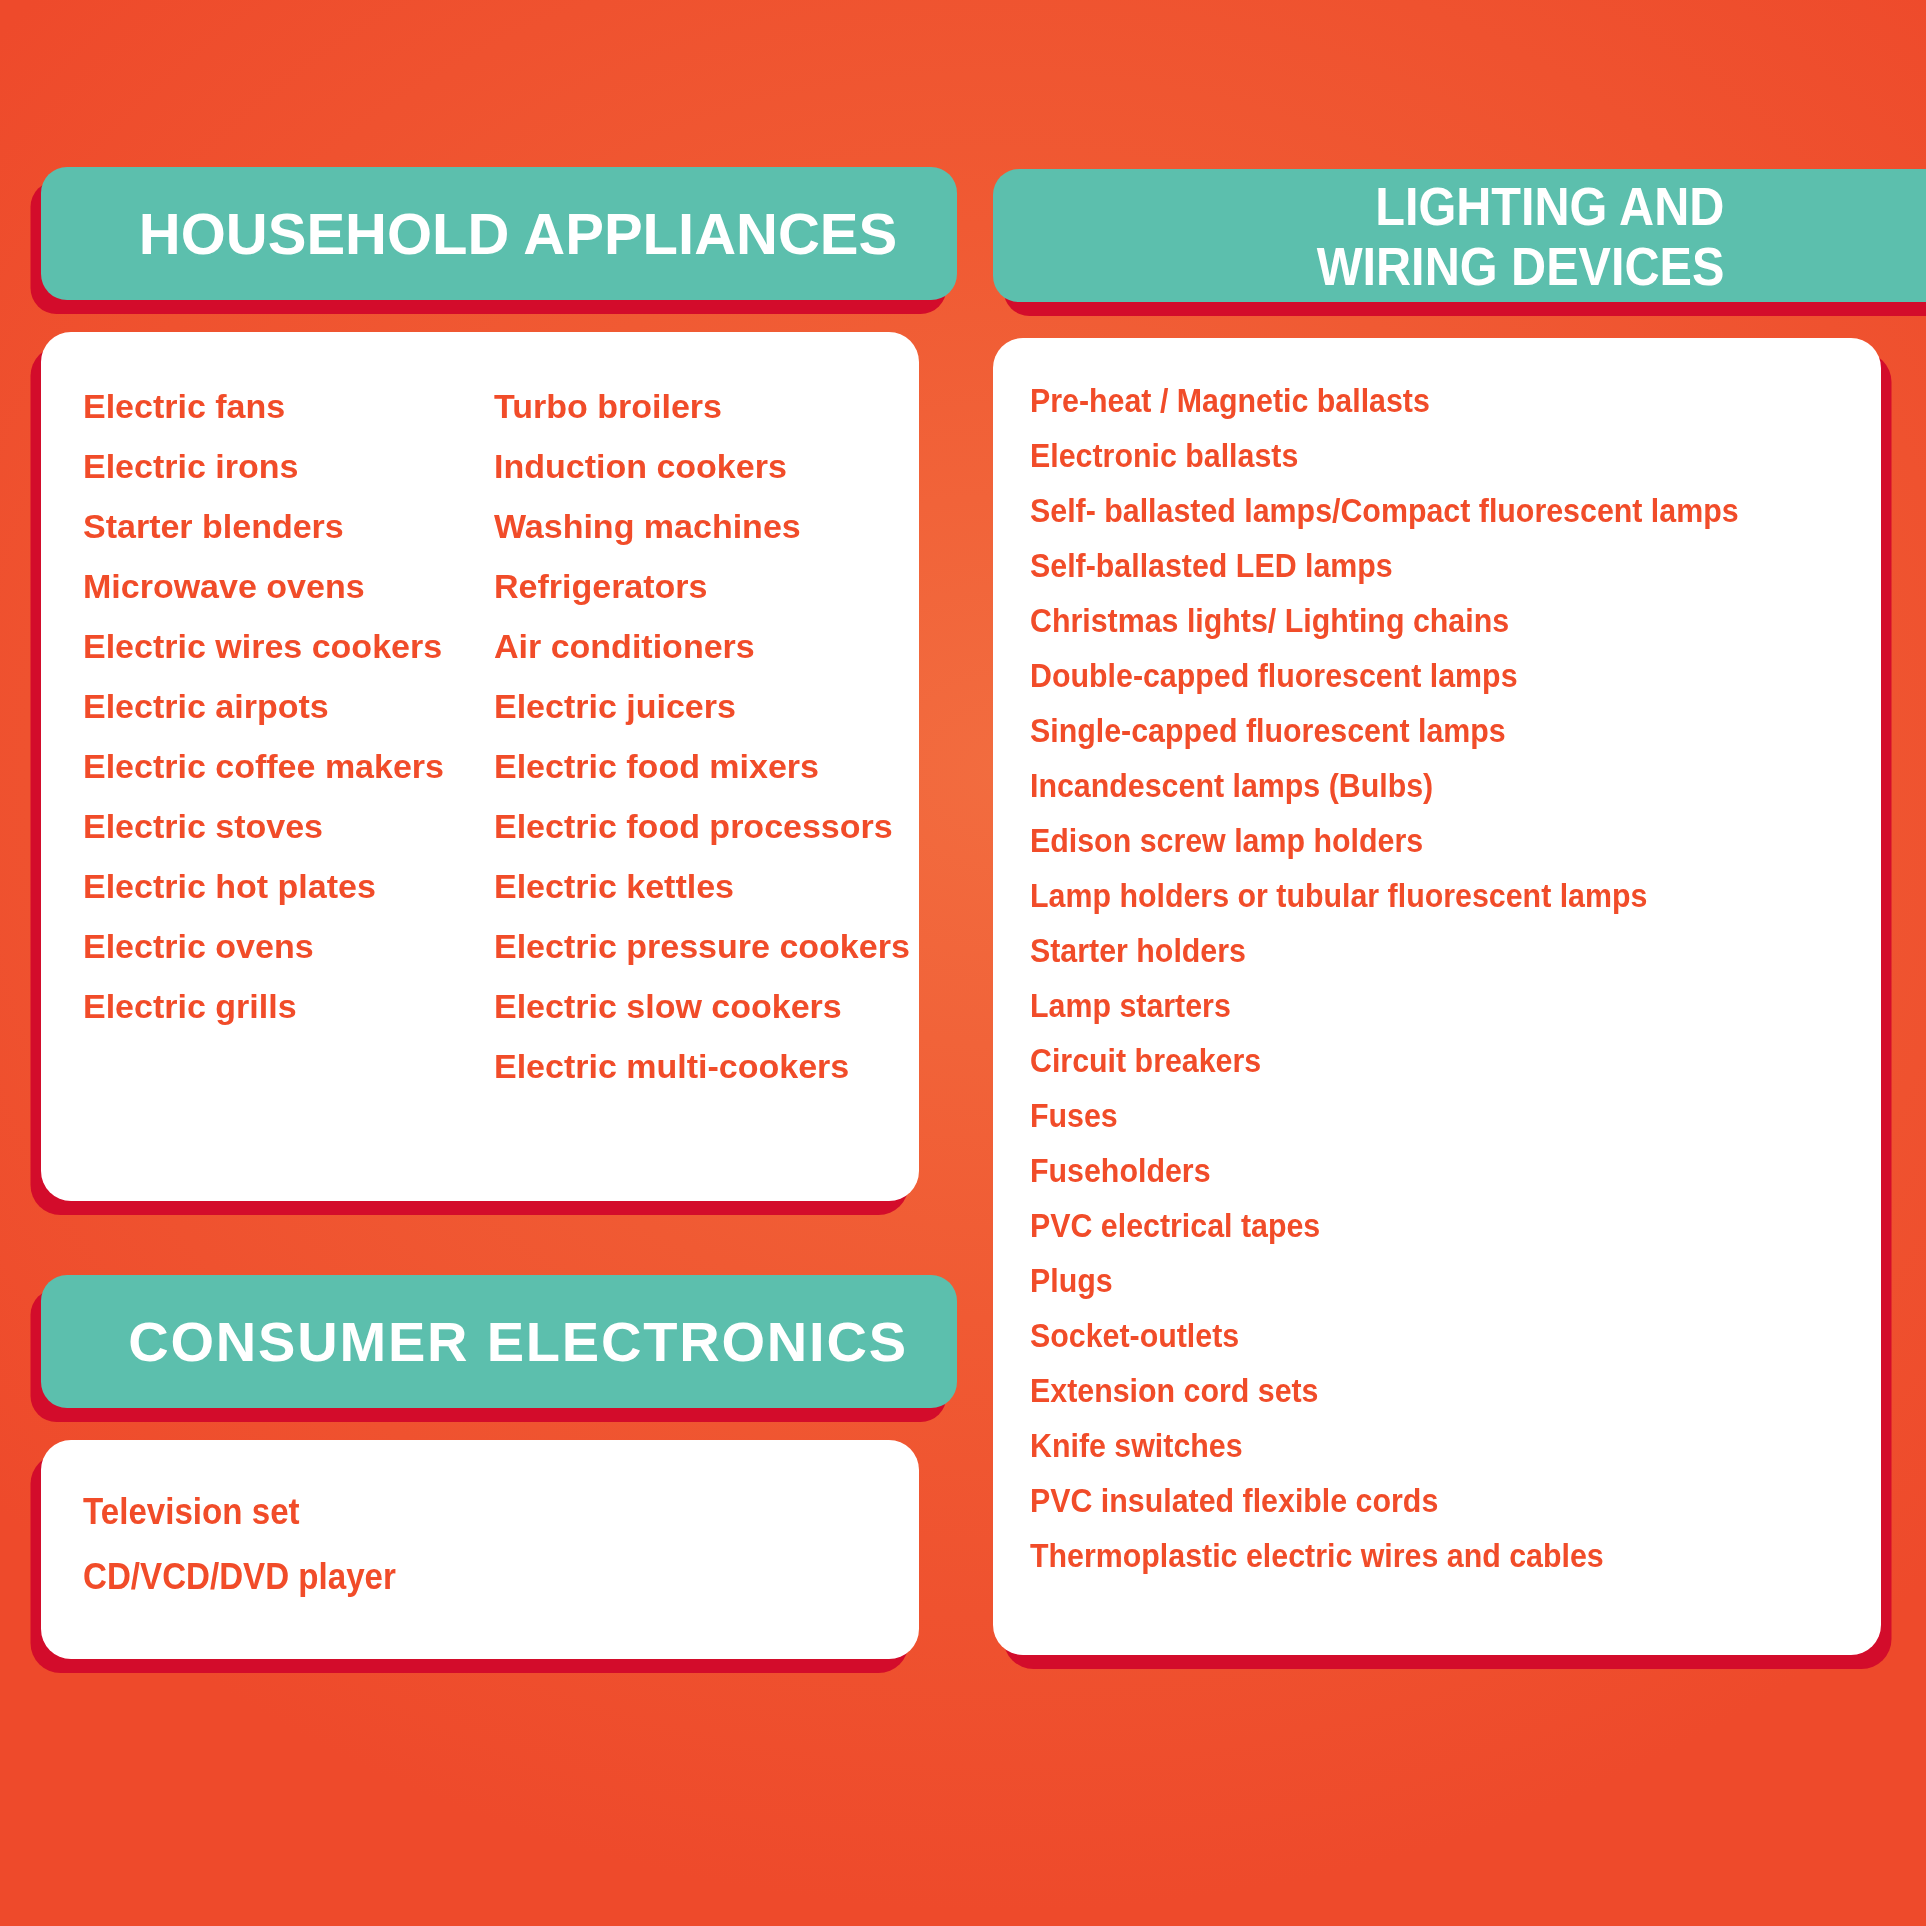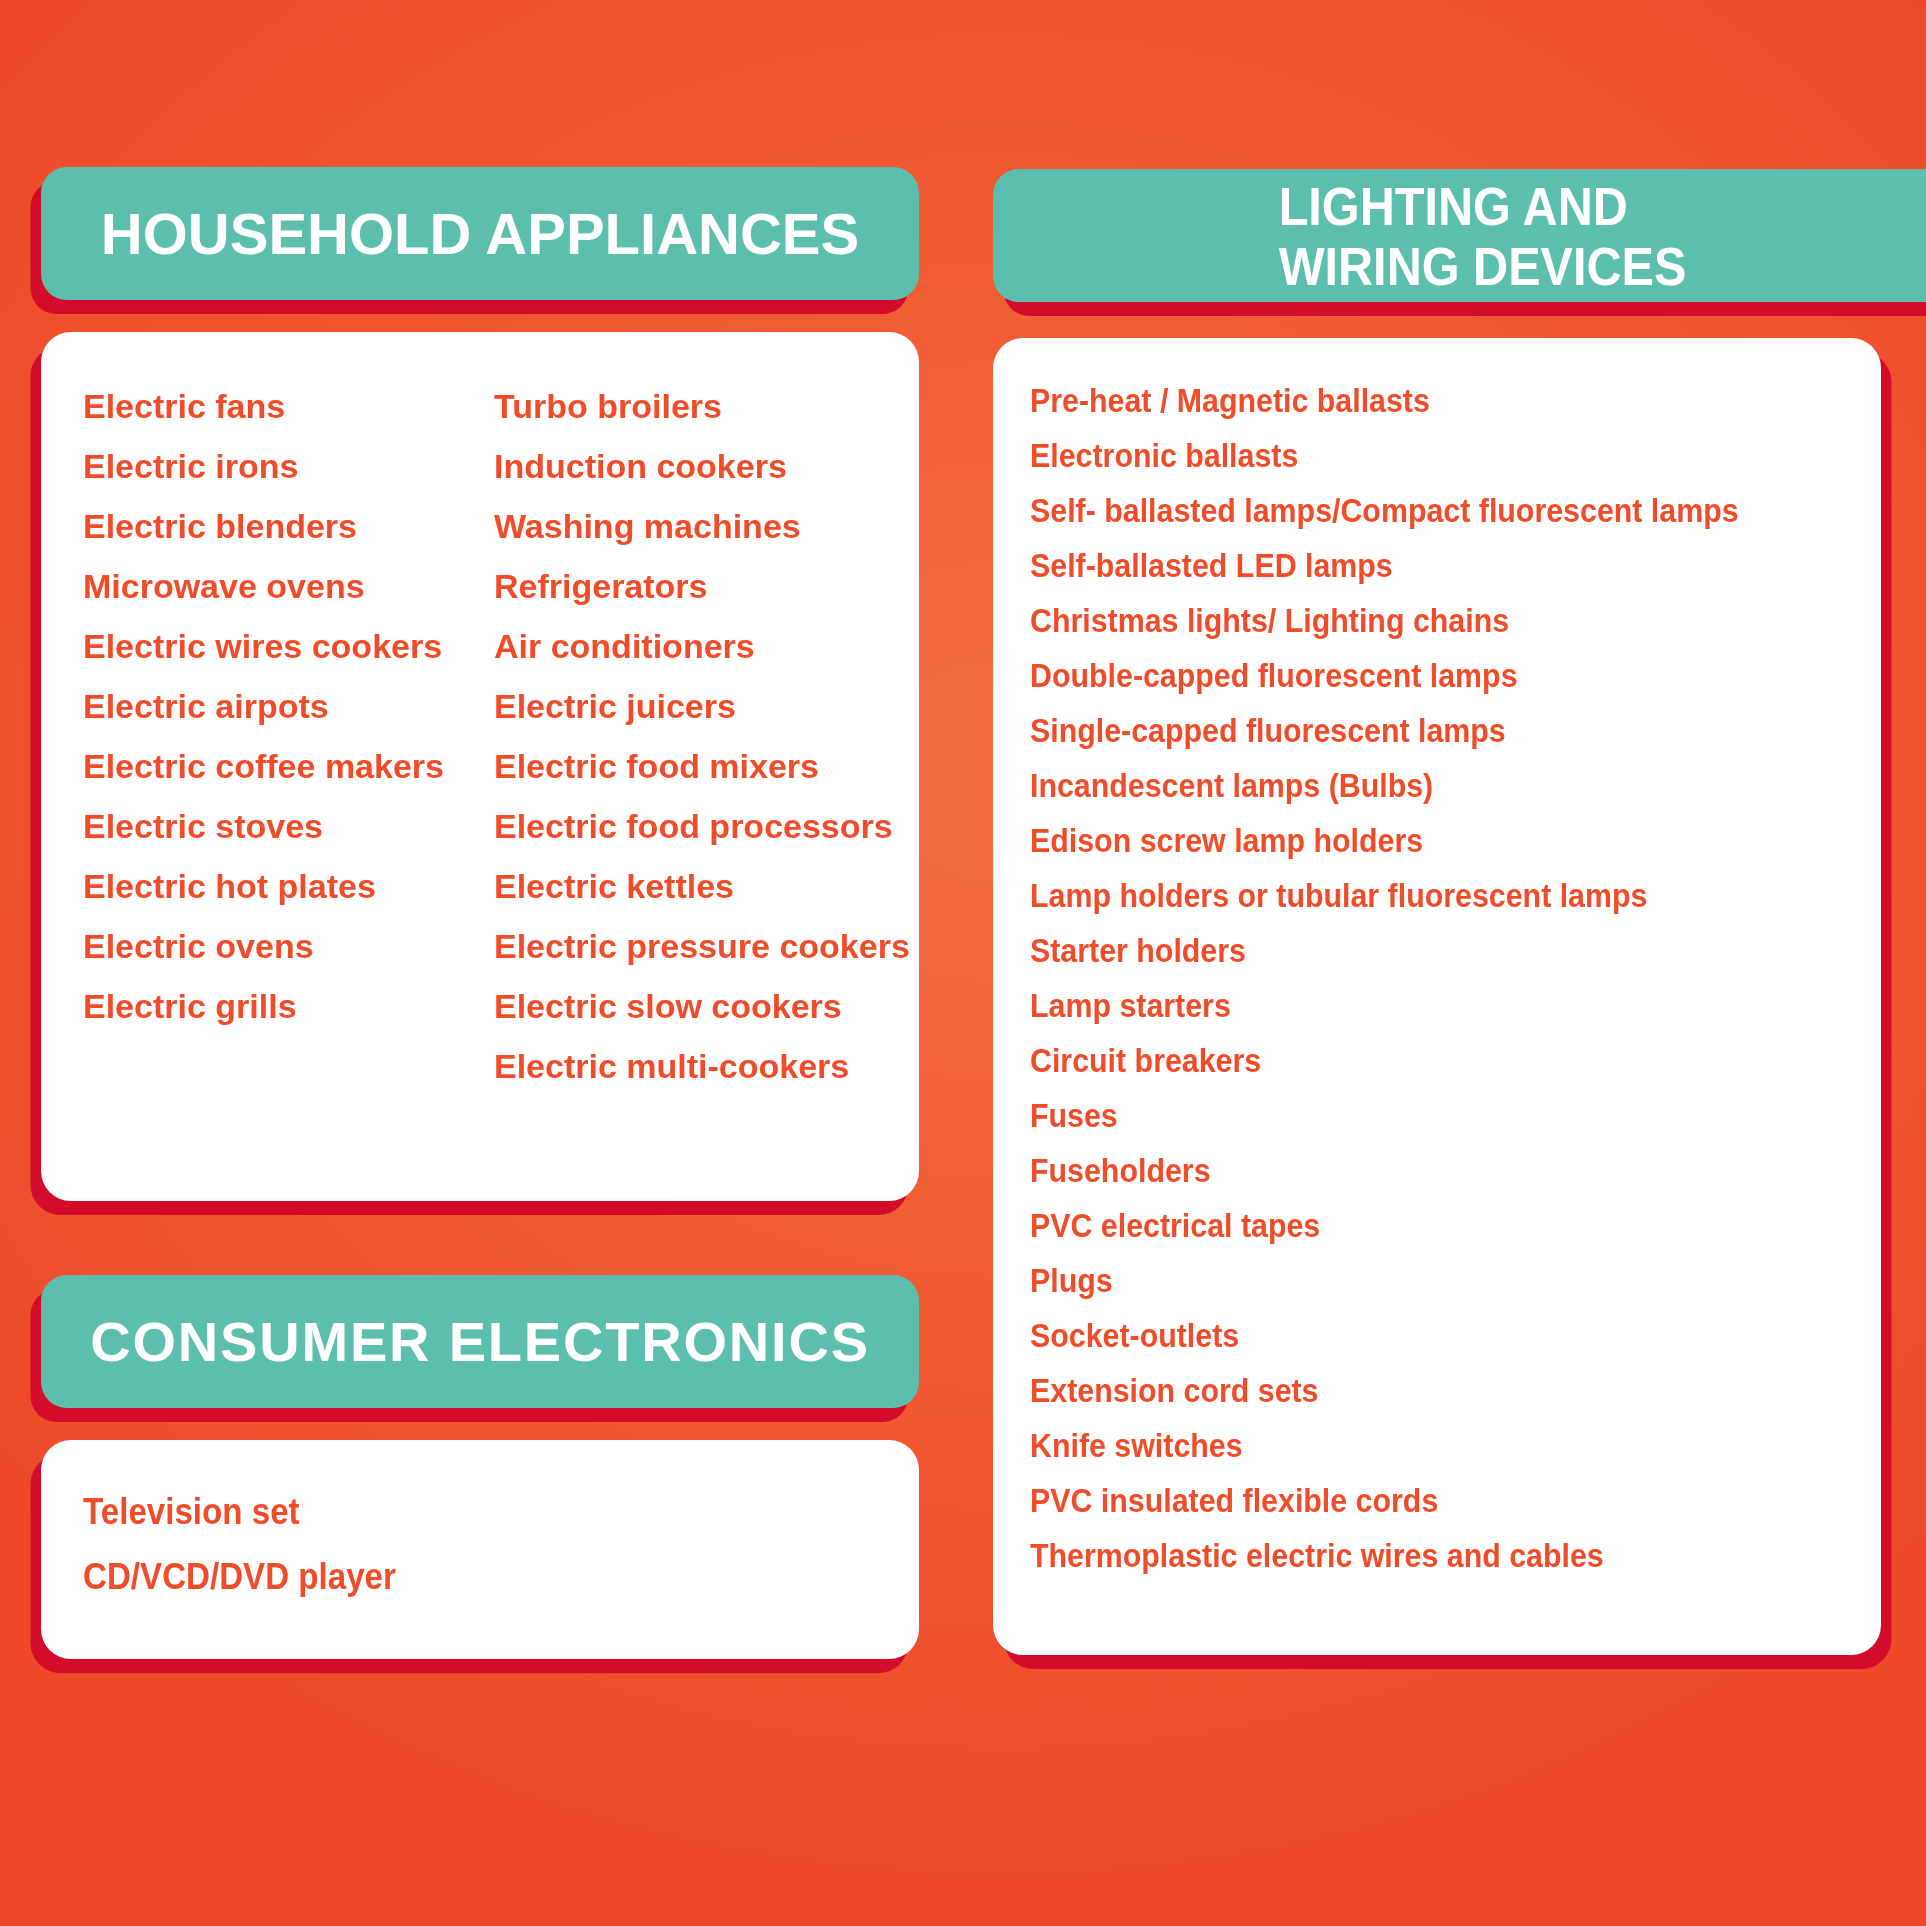--- a/index.html
+++ b/index.html
@@ -10,21 +10,22 @@
     background:radial-gradient(1317px 1141px at 52% 40%, #f26c3f 0%, #f05a33 48%, #ee4a2b 100%);
     font-family:"Liberation Sans", sans-serif;
   }
   .header{
     position:absolute;
     display:flex;align-items:center;justify-content:center;
     background:var(--teal);
     border-radius:26px;
     color:var(--header-text);
     font-weight:bold;
-    text-align:left;
+    text-align:right;
+    padding-left:38px;
   }
   .card{
     position:absolute;
     background:var(--card-white);
     border-radius:30px;
   }
   .sh-left{box-shadow:-10.5px 14px 0 var(--shadow-red);}
   .sh-right{box-shadow:10.5px 14px 0 var(--shadow-red);}
 
   
@@ -65,21 +66,21 @@
 
 <div class="canvas">
 
   <div class="header sh-left" id="hh-header">
     <span class="header-text">HOUSEHOLD APPLIANCES</span>
   </div>
   <div class="card sh-left" id="hh-card">
     <div class="hh-col" id="hh-col1">
         <div class="list-item"><span class="item-text">Electric fans</span></div>
         <div class="list-item"><span class="item-text">Electric irons</span></div>
-        <div class="list-item"><span class="item-text">Electric blenders</span></div>
+        <div class="list-item"><span class="item-text">Starter blenders</span></div>
         <div class="list-item"><span class="item-text">Microwave ovens</span></div>
         <div class="list-item"><span class="item-text">Electric wires cookers</span></div>
         <div class="list-item"><span class="item-text">Electric airpots</span></div>
         <div class="list-item"><span class="item-text">Electric coffee makers</span></div>
         <div class="list-item"><span class="item-text">Electric stoves</span></div>
         <div class="list-item"><span class="item-text">Electric hot plates</span></div>
         <div class="list-item"><span class="item-text">Electric ovens</span></div>
         <div class="list-item"><span class="item-text">Electric grills</span></div>
       </div>
     <div class="hh-col" id="hh-col2">

